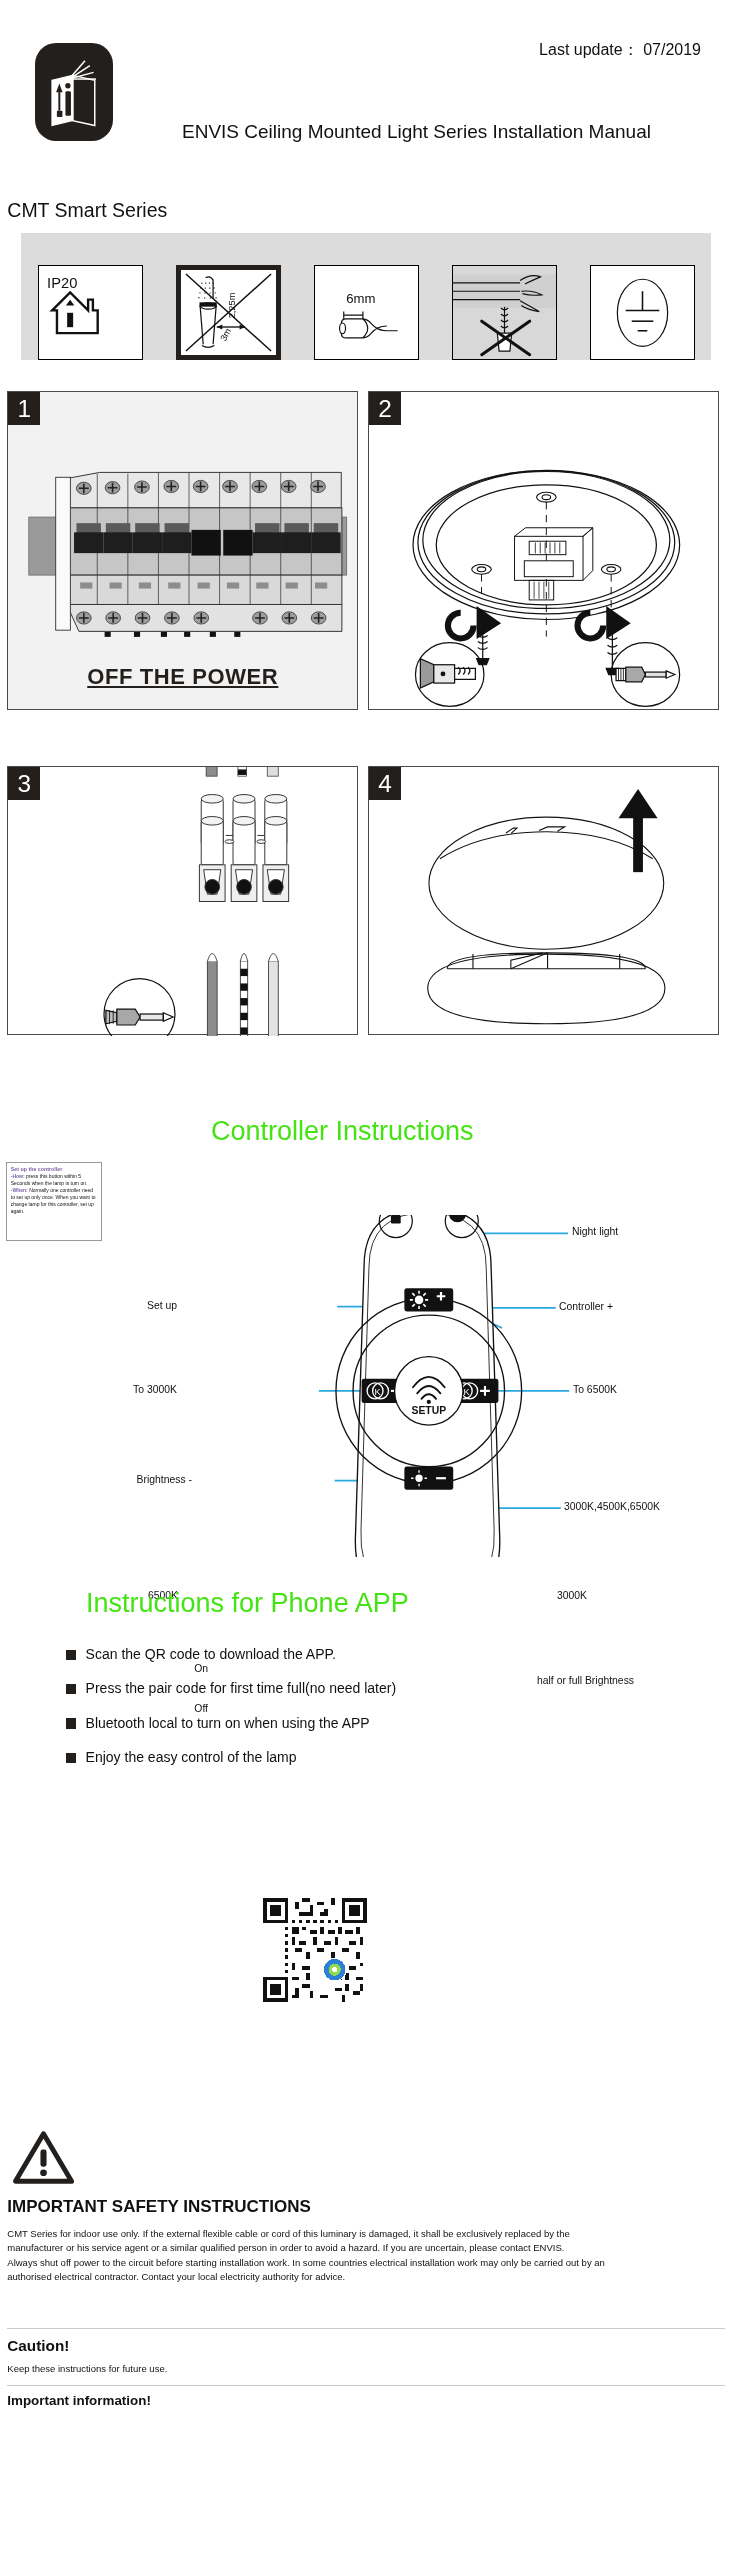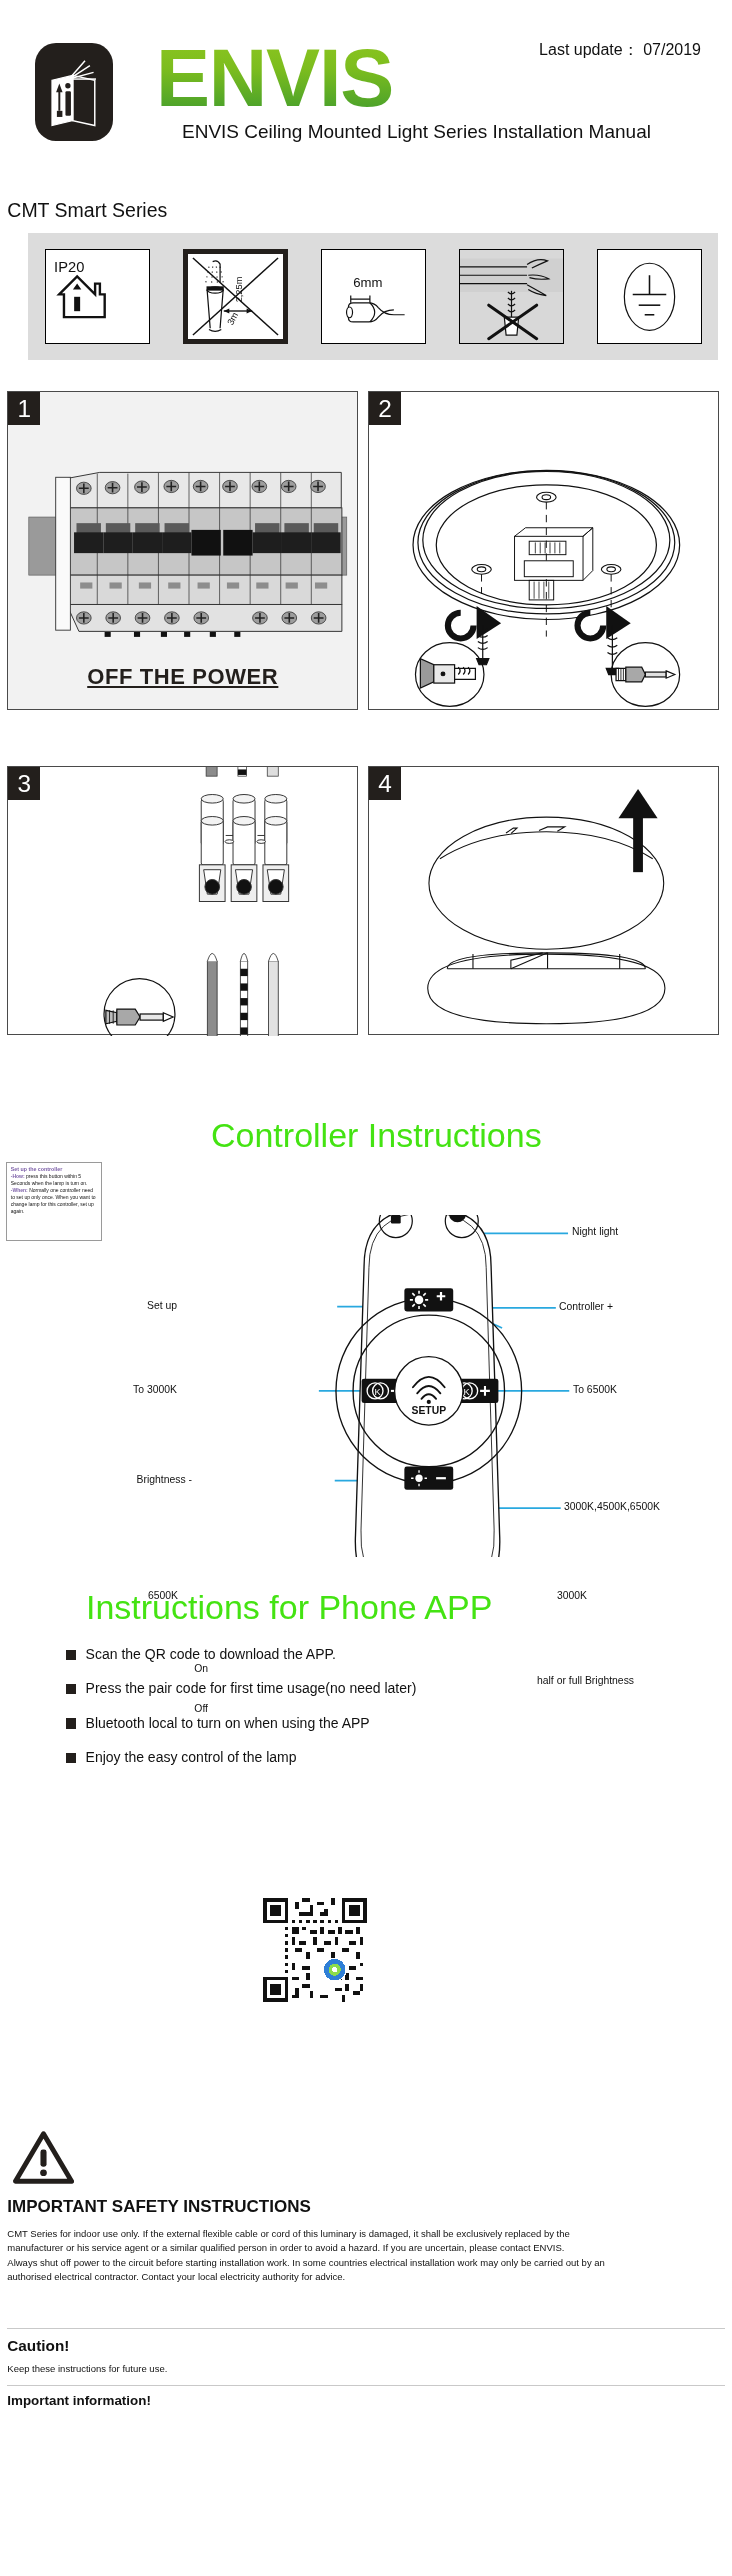--- a/index.html
+++ b/index.html
@@ -40,24 +40,24 @@
     position:absolute; left:153px; top:121px;
     font-size:19px; color:#111; white-space:nowrap;margin-left:29px;
   }
 
   
   .series-name {
     position:absolute; left:7.3px; top:199px;
     font-size:19.5px; color:#111;
   }
   .spec-strip {
-    position:absolute; left:28px; top:233px;
+    position:absolute; left:21px; top:233px;
     width:690px; height:127px;
     background:#dcdcdc;
-    display:flex; align-items:center; justify-content:space-around;
+    display:flex; align-items:flex-end; justify-content:space-around;
   }
   .spec-cell {
     width:105px; height:95px;
     background:#fff; border:0.6px solid #000;
     position:relative;
   }
   .spec-cell.framed { border:5.5px solid #231f1c; }
   .spec-cell.shaded { background:#d8d8d8; }
   .ip-label {
     position:absolute; left:8.6px; top:8.6px;
@@ -80,21 +80,21 @@
   }
   .off-power {
     position:absolute; left:0; right:0; bottom:19.5px;
     text-align:center; font-size:22px; font-weight:bold;
     letter-spacing:0.6px; color:#231f1c;text-decoration:underline;
   }
 
   
   .sec-title {
     position:absolute;
-    color:#44e312; font-size:34px; font-weight:400;
+    color:#44e312; font-size:27px; font-weight:400;
     font-family:"Liberation Sans", sans-serif;
     white-space:nowrap;
   }
 
   
   .note-box {
     position:absolute; left:6.1px; top:1162px;
     width:96px; height:79px;
     border:0.6px solid #9a9a9a; background:#fff;
     padding:3.1px 3.1px 0 3.7px;
@@ -171,21 +171,20 @@
         </g>
         <path d="M18 46 L52 38 L52 112 L18 120 Z" fill="#ffffff" stroke="#ffffff" stroke-width="2"></path>
         <path d="M52 38 L88 46 L88 120 L52 112 Z" fill="none" stroke="#ffffff" stroke-width="2.4"></path>
         <path d="M30 56 L30 96 M30 56 l-3 8 l6 0 z" stroke="#231f1c" stroke-width="3.2" fill="#231f1c"></path>
         <rect x="26" y="96" width="9" height="10" fill="#231f1c"></rect>
         <circle cx="44" cy="55" r="4.4" fill="#231f1c"></circle>
         <rect x="40" y="64" width="9" height="40" rx="2" fill="#231f1c"></rect>
       </svg>
     </div>
 
-    <div class="brand">ENVIS</div>
 
     <div class="last-update">
       <span>Last update：</span>
       <span>07/2019</span>
     </div>
 
     <div class="subtitle">ENVIS Ceiling Mounted Light Series Installation Manual</div>
   </div>
 
   <div class="series-name">CMT Smart Series</div>
@@ -706,21 +705,21 @@
 
   <div class="sec-title" style="left:86px; top:1588px;">Instructions for Phone APP</div>
 
   <div class="bullets">
     <div class="bullet-row">
       <span class="bullet-sq"></span>
       <span>Scan the QR code to download the APP.</span>
     </div>
     <div class="bullet-row">
       <span class="bullet-sq"></span>
-      <span>Press the pair code for first time usage(no need later)</span>
+      <span>Press the pair code for first time full(no need later)</span>
     </div>
     <div class="bullet-row">
       <span class="bullet-sq"></span>
       <span>Bluetooth local to turn on when using the APP</span>
     </div>
     <div class="bullet-row">
       <span class="bullet-sq"></span>
       <span>Enjoy the easy control of the lamp</span>
     </div>
   </div>

